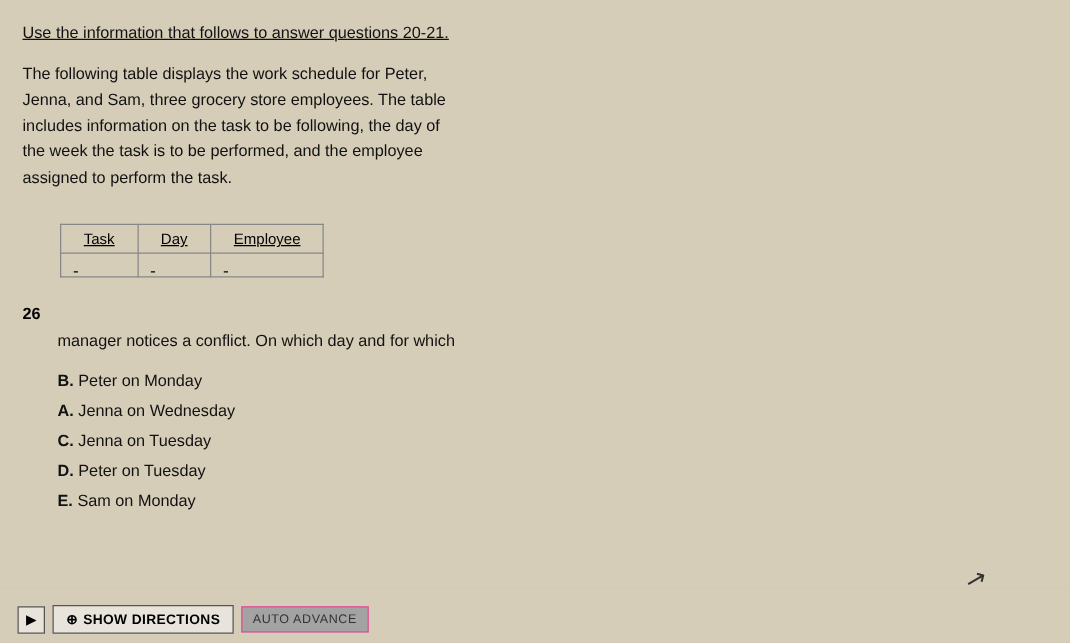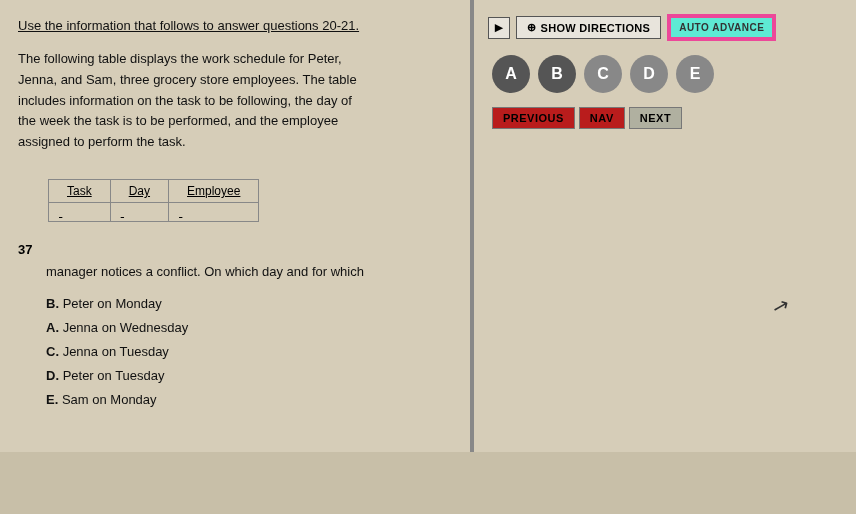--- a/index.html
+++ b/index.html
@@ -9,21 +9,22 @@
       height: 514px;
       background-color: #c8bfa8;
       font-family: Georgia, 'Times New Roman', serif;
       overflow: hidden;
       position: relative;
     }
 
     .main-container {
       display: flex;
       width: 856px;
-      height: 452px;
+      height: 514px;
+      flex-direction: column;
     }
 
     
     .left-panel {
       flex: 0 0 470px;
       background-color: #d6cdb8;
       padding: 18px 24px 18px 18px;
       position: relative;
     }
 
@@ -142,26 +143,26 @@
       font-weight: bold;
       cursor: pointer;
       display: flex;
       align-items: center;
       gap: 4px;
       text-transform: uppercase;
       letter-spacing: 0.3px;
     }
 
     .auto-advance-btn {
-      background: #5eead4;
-      border: 4px solid #ec4899;
+      background: #a3a3a3;
+      border: 1px solid #ec4899;
       padding: 4px 8px;
       font-size: 10px;
       font-family: Arial, sans-serif;
-      font-weight: bold;
+      font-weight: normal;
       cursor: pointer;
       text-transform: uppercase;
       letter-spacing: 0.5px;
       color: #333;
     }
 
     .answer-circles {
       display: flex;
       gap: 8px;
       margin-bottom: 14px;
@@ -252,21 +253,21 @@
           <tr>
               <td style="border:1px solid #888; padding:2px 10px;">&nbsp;</td>
               <td style="border:1px solid #888; padding:2px 10px;">&nbsp;</td>
               <td style="border:1px solid #888; padding:2px 10px;">&nbsp;</td>
             </tr>
         </tbody>
       </table>
     </div>
 
     <div class="question-block">
-      <div class="question-num-col">37</div>
+      <div class="question-num-col">26</div>
       <div class="question-text-col">
         <br>
         <span>manager notices a conflict. On which day and for which</span><br>
       </div>
     </div>
 
     <div class="answer-options">
       <div class="answer-option">
         <span class="letter">B.</span>
         <span>Peter on Monday</span>

